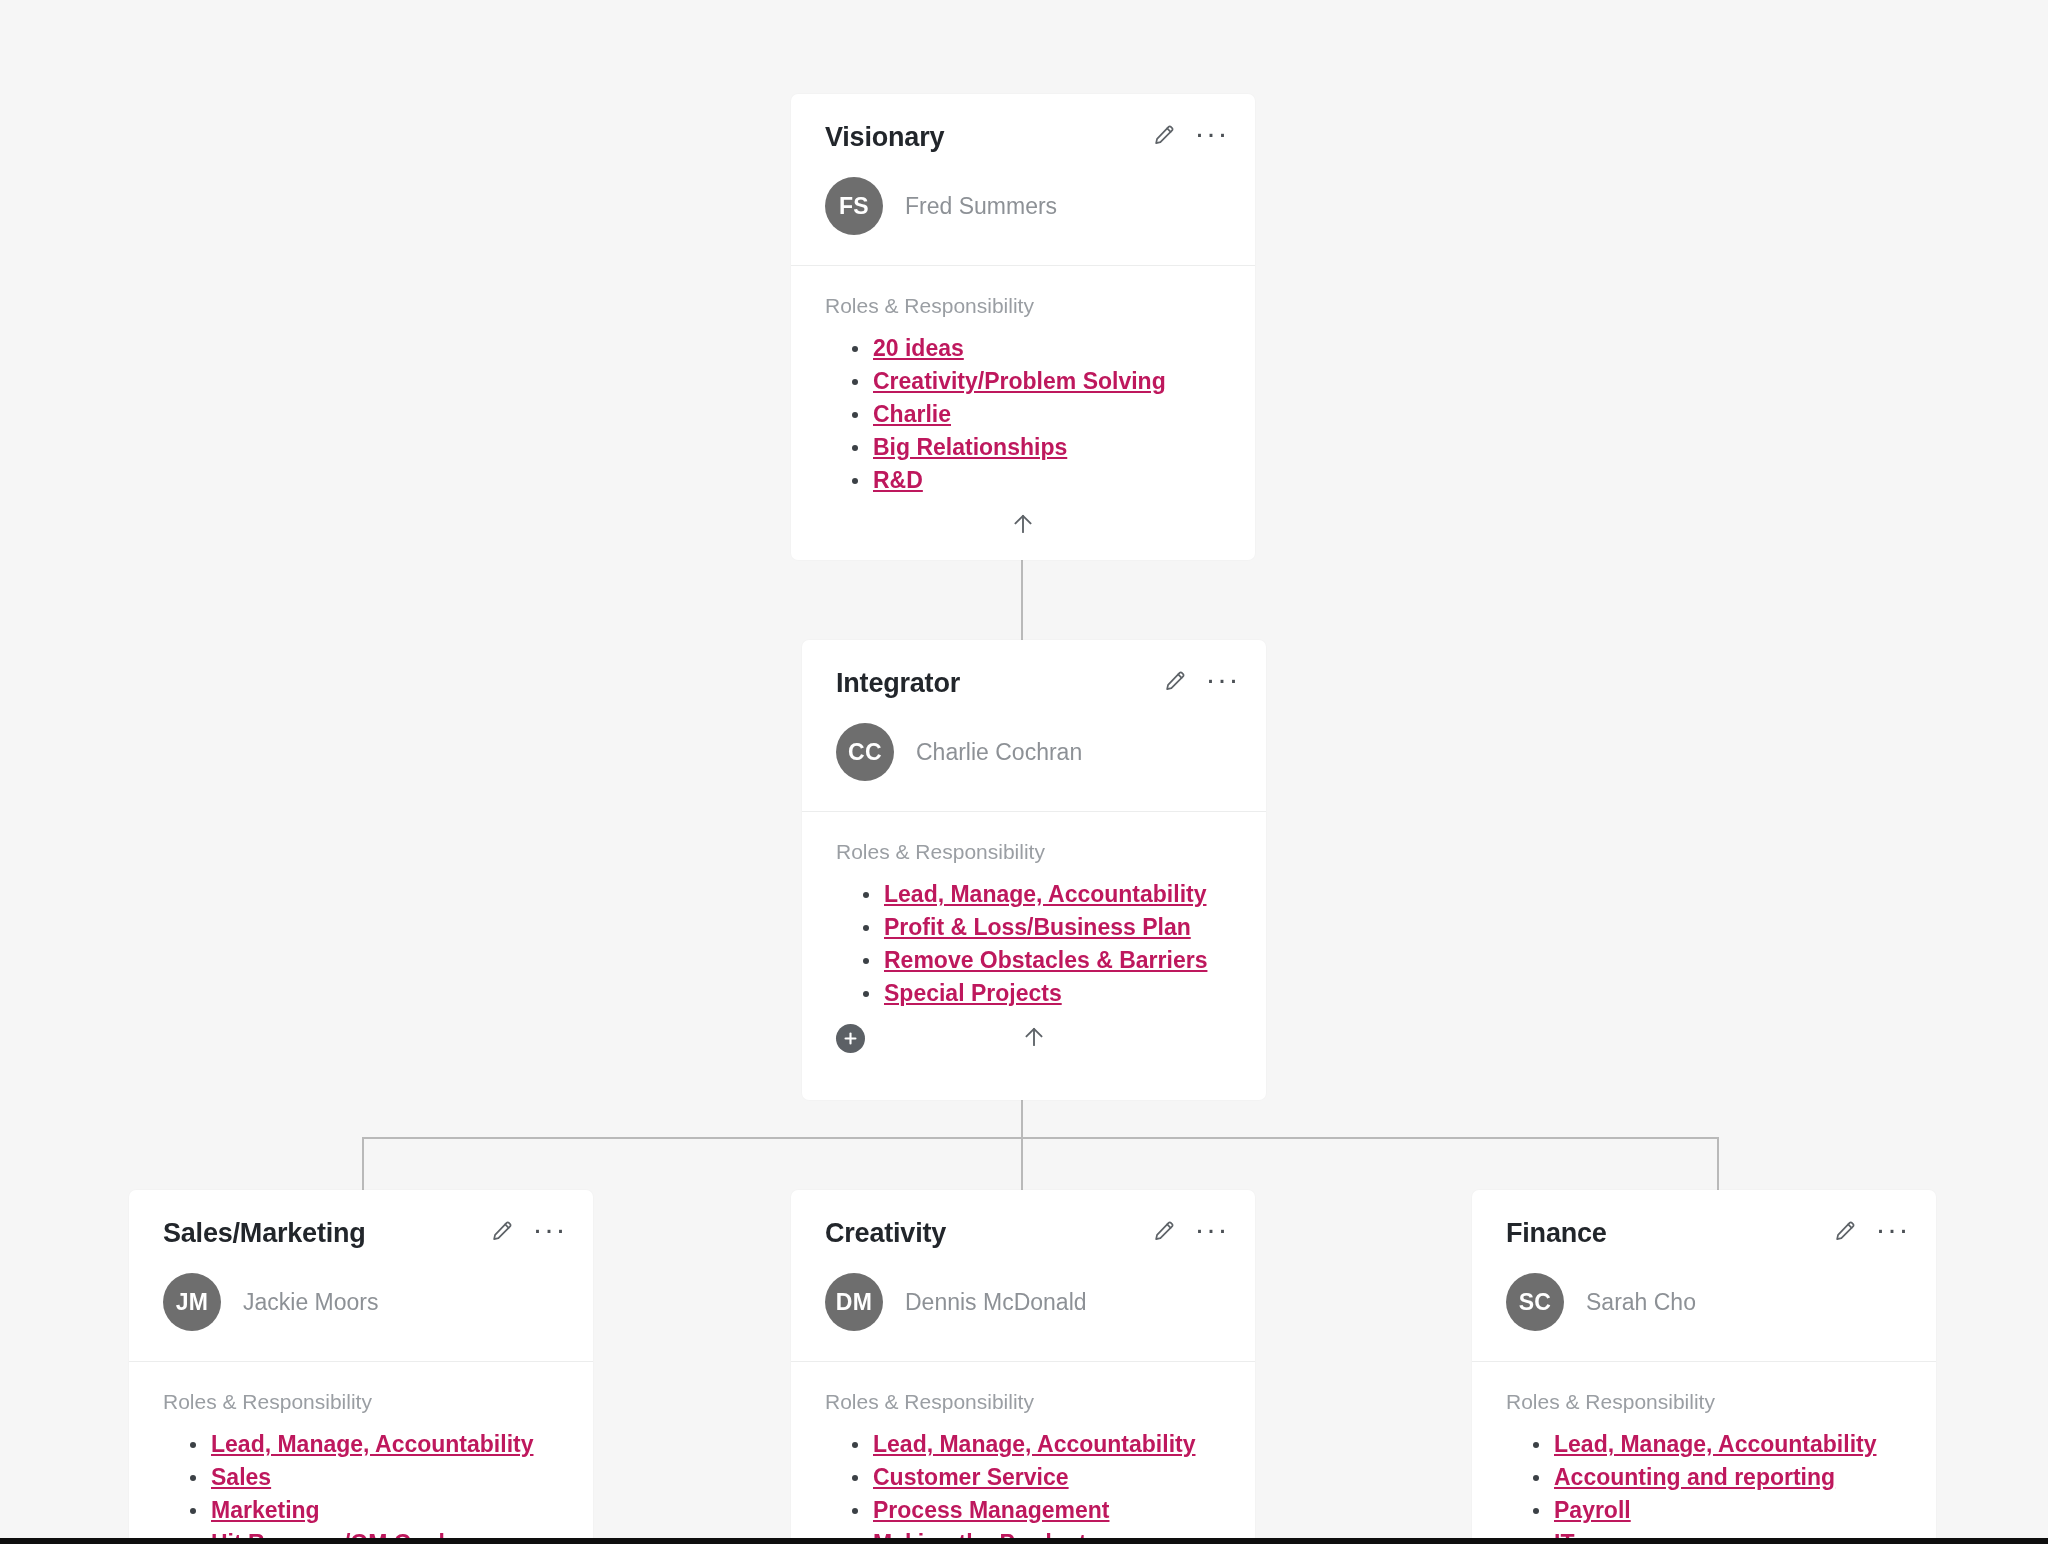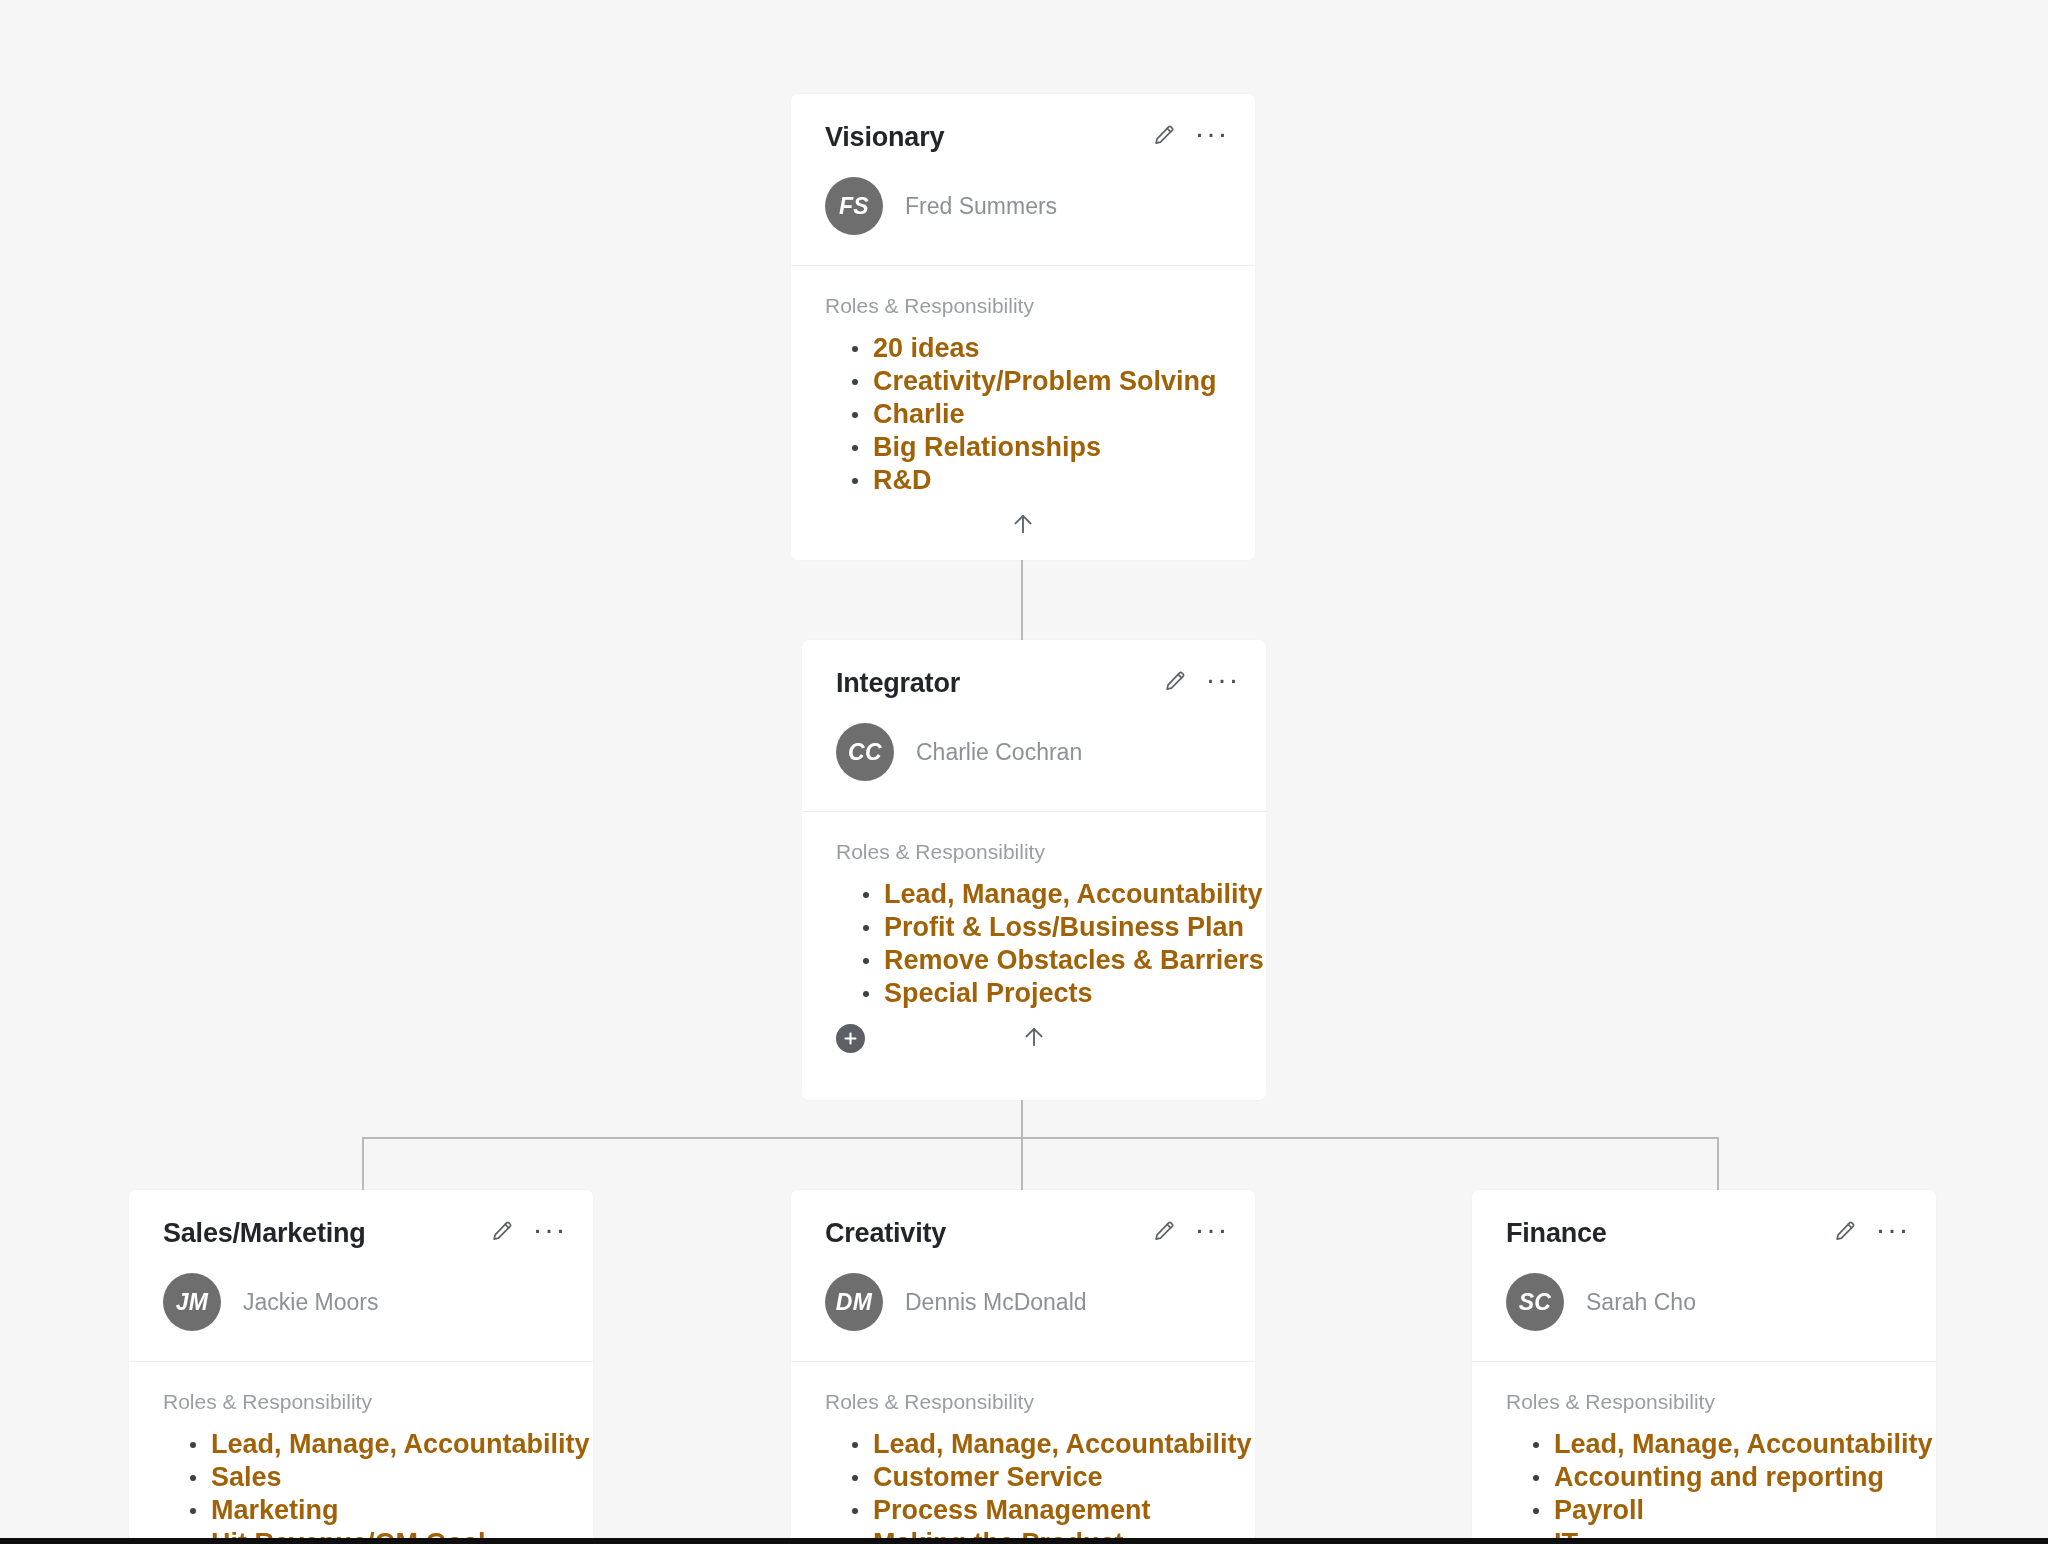--- a/index.html
+++ b/index.html
@@ -90,21 +90,20 @@
     border-radius: 50%;
     background: #6e6e6e;
     color: #ffffff;
     font-size: 23px;
     font-weight: bold;
     display: flex;
     align-items: center;
     justify-content: center;
     flex: 0 0 auto;
     letter-spacing: 0.3px;
-    font-style: italic;
   }
   .owner-name {
     font-size: 23px;
     color: #8d9196;
     font-weight: normal;
   }
 
   .divider {
     height: 1px;
     background: #eceded;
@@ -119,26 +118,27 @@
     color: #9a9ea3;
     margin: 0 0 14px 0;
     font-weight: normal;
   }
   ul.roles {
     margin: 0;
     padding: 0 0 0 48px;
     list-style: none;
   }
   ul.roles li {
-    font-size: 27px;
+    font-size: 23px;
     font-weight: bold;
-    color: #a16207;
+    color: #be185d;
     line-height: 33px;
     position: relative;
     white-space: nowrap;
+    text-decoration: underline;
   }
   ul.roles li::before {
     content: "";
     position: absolute;
     left: -21px;
     top: 14px;
     width: 6px; height: 6px;
     border-radius: 50%;
     background: #3c4146;
   }

